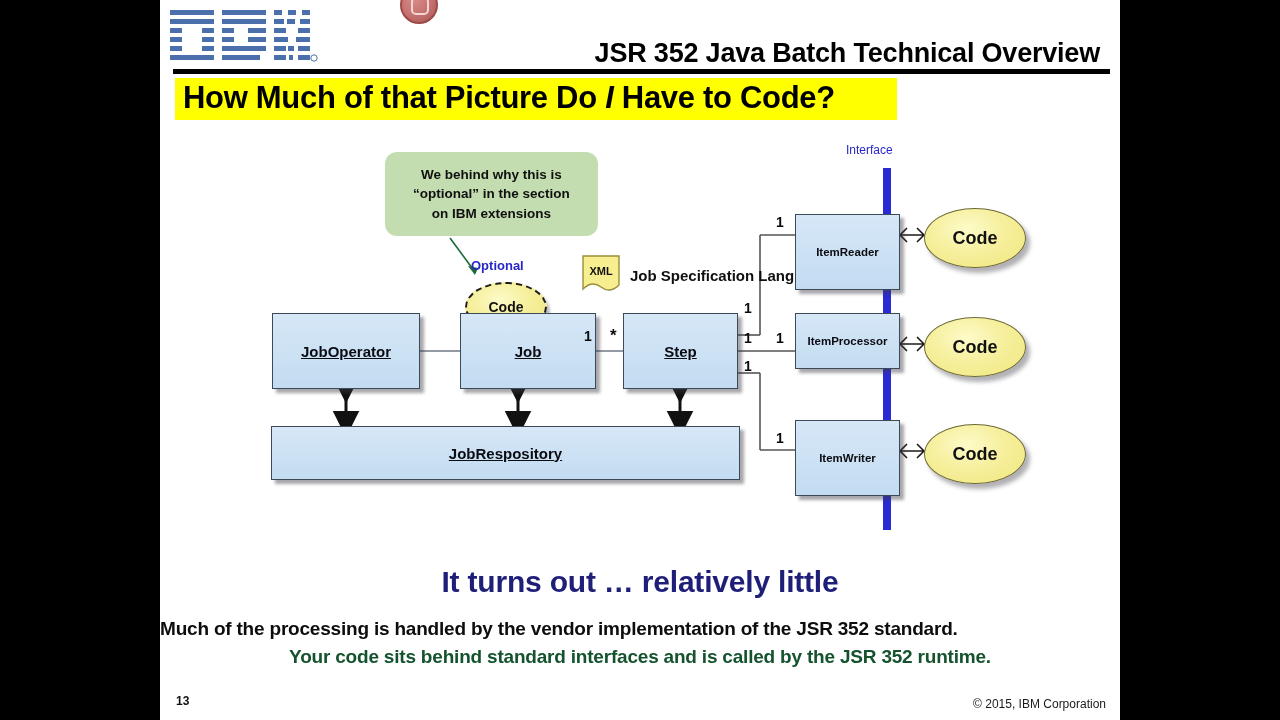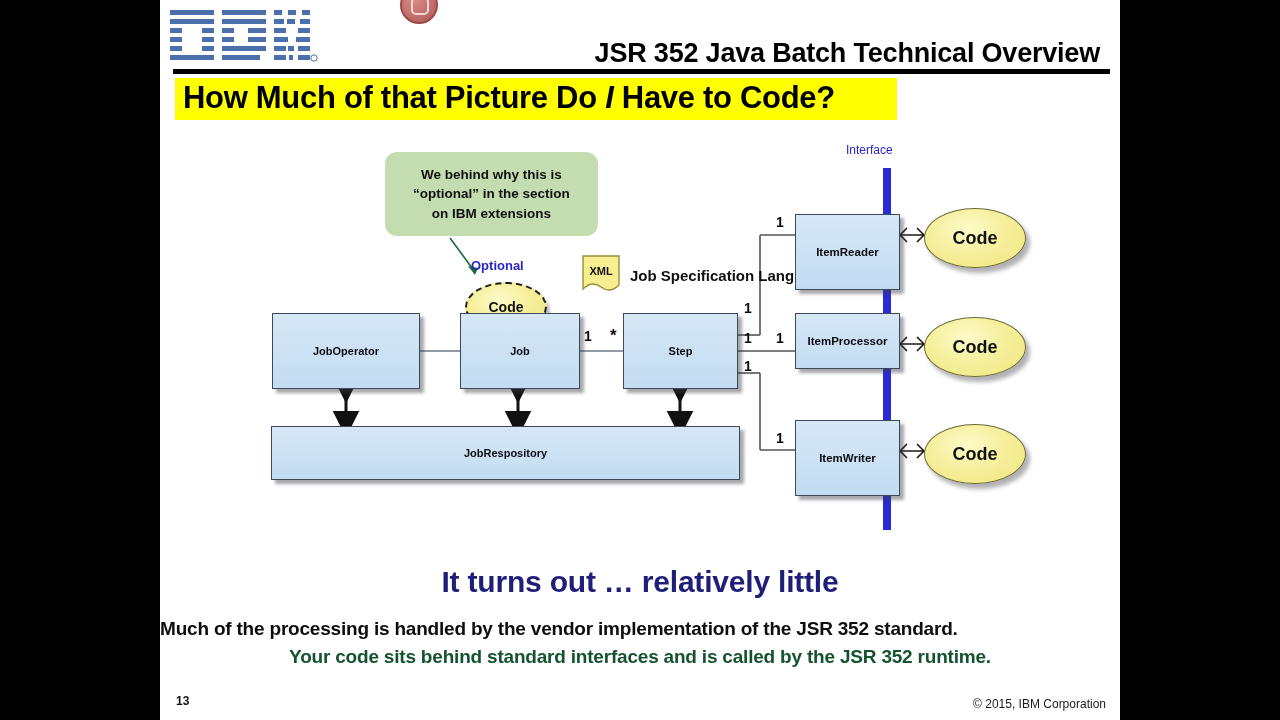--- a/index.html
+++ b/index.html
@@ -26,21 +26,21 @@
   #title-text i{font-style:italic;}
 
   
   #diagram{position:absolute;left:0;top:130px;width:960px;height:420px;}
 
   .ubox{position:absolute;background:linear-gradient(180deg,#d6e7f7 0%,#c3dcf1 100%);
         border:1.5px solid #3b4a56;box-sizing:border-box;
         box-shadow:4px 4px 3px rgba(60,60,70,.45);
         display:flex;align-items:center;justify-content:center;
         font-weight:bold;color:#0b0b12;}
-  .ubox.big{font-size:11px;}
+  .ubox.big{font-size:15px;text-decoration:underline;}
   .ubox.small{font-size:11.5px;}
 
   .ellipse{position:absolute;border-radius:50%;
         background:radial-gradient(ellipse at 42% 34%,#fdfbc9 0%,#f6ef9d 45%,#f0e77e 100%);
         border:1.5px solid #6d6a35;box-shadow:4px 5px 4px rgba(60,60,70,.40);
         display:flex;align-items:center;justify-content:center;font-weight:bold;color:#111;}
 
   #opt-ellipse{left:305px;top:152px;width:78px;height:46px;font-size:14px;
         border:2px dashed #1c1c1c;box-shadow:3px 4px 3px rgba(60,60,70,.35);}
   #opt-label{position:absolute;left:311px;top:128px;font-size:13px;font-weight:bold;color:#2727c8;}
@@ -177,21 +177,21 @@
         <svg width="38" height="40" viewBox="0 0 38 40">
           <path d="M1,1 H37 V30 q-9,9 -18,2 q-9,-7 -18,2 Z" fill="#f7ee90" stroke="#9a8f3a" stroke-width="1.4"></path>
           <text x="19" y="20" font-family="Liberation Sans, sans-serif" font-size="11" font-weight="bold" fill="#121212" text-anchor="middle">XML</text>
         </svg>
       </div>
       <div id="jsl-label">Job Specification Language</div>
 
       <div id="iface-label">Interface</div>
 
       <div class="ubox big" style="left:112px;top:183px;width:148px;height:76px;">JobOperator</div>
-      <div class="ubox big" style="left:300px;top:183px;width:120px;height:76px;">Job</div>
+      <div class="ubox big" style="left:300px;top:183px;width:136px;height:76px;">Job</div>
       <div class="ubox big" style="left:463px;top:183px;width:115px;height:76px;">Step</div>
       <div class="ubox big" style="left:111px;top:296px;width:469px;height:54px;">JobRespository</div>
 
       <div class="ubox small" style="left:635px;top:84px;width:105px;height:76px;">ItemReader</div>
       <div class="ubox small" style="left:635px;top:183px;width:105px;height:56px;">ItemProcessor</div>
       <div class="ubox small" style="left:635px;top:290px;width:105px;height:76px;">ItemWriter</div>
 
       <div class="ellipse" style="left:764px;top:78px;width:100px;height:58px;font-size:18px;">Code</div>
       <div class="ellipse" style="left:764px;top:187px;width:100px;height:58px;font-size:18px;">Code</div>
       <div class="ellipse" style="left:764px;top:294px;width:100px;height:58px;font-size:18px;">Code</div>

